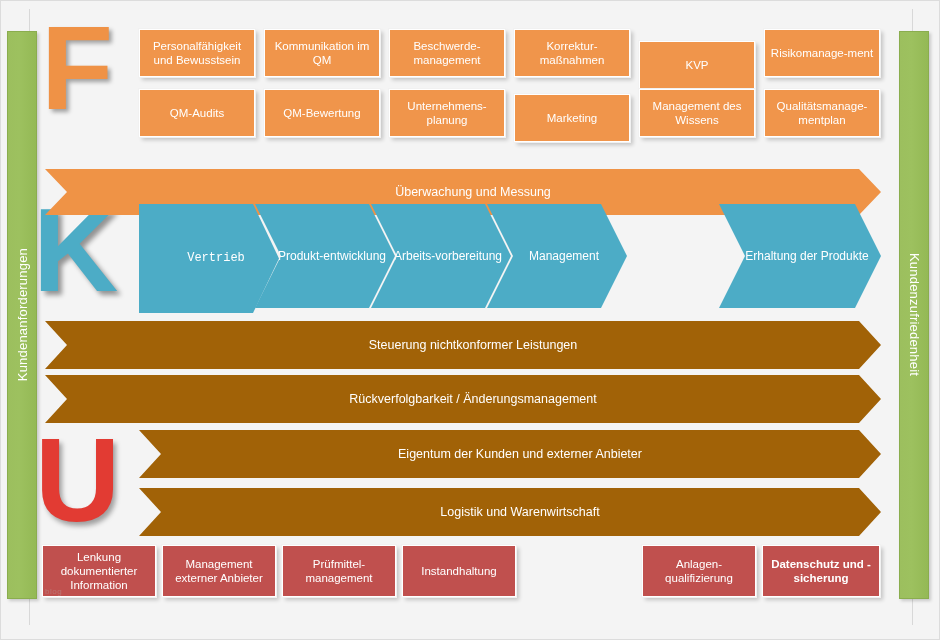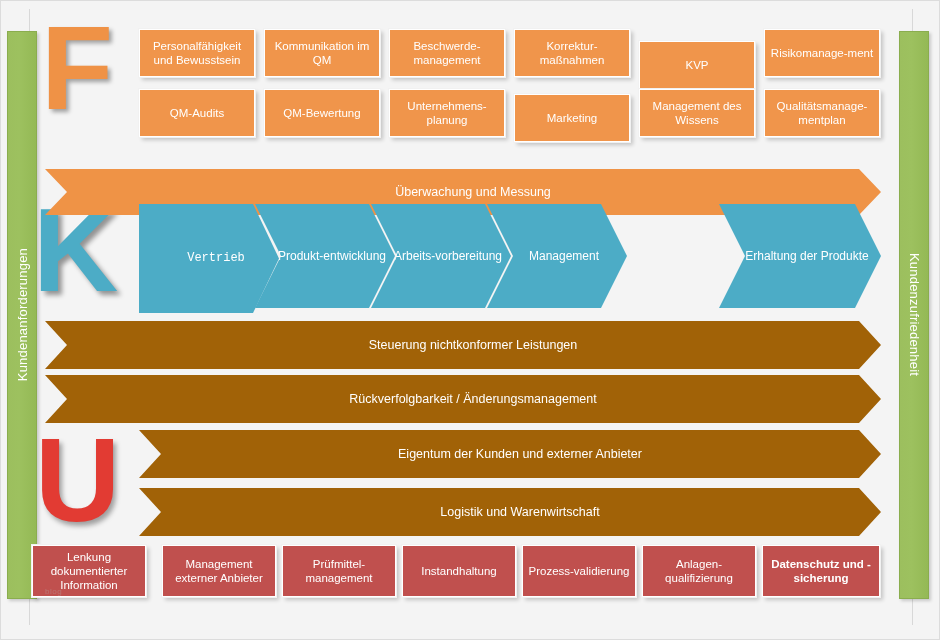--- a/index.html
+++ b/index.html
@@ -175,23 +175,22 @@
   <div class="band red" style="left:44px;top:374px;width:836px;height:48px;">
     <span class="btxt">Rückverfolgbarkeit / Änderungsmanagement</span>
   </div>
   <div class="band red" style="left:138px;top:429px;width:742px;height:48px;">
     <span class="btxt">Eigentum der Kunden und externer Anbieter</span>
   </div>
   <div class="band red" style="left:138px;top:487px;width:742px;height:48px;">
     <span class="btxt">Logistik und Warenwirtschaft</span>
   </div>
 
-  <div class="card red" style="left:31px;top:544px;width:114px;height:52px;">Lenkung dokumentierter Information</div>
+  <div class="card red" style="left:41px;top:544px;width:114px;height:52px;">Lenkung dokumentierter Information</div>
   <div class="card red" style="left:161px;top:544px;width:114px;height:52px;">Management externer Anbieter</div>
   <div class="card red" style="left:281px;top:544px;width:114px;height:52px;">Prüfmittel-management</div>
   <div class="card red" style="left:401px;top:544px;width:114px;height:52px;">Instandhaltung</div>
-  <div class="card red" style="left:521px;top:544px;width:114px;height:52px;">Prozess-validierung</div>
   <div class="card red" style="left:641px;top:544px;width:114px;height:52px;">Anlagen-qualifizierung</div>
   <div class="card red" style="left:761px;top:544px;width:118px;height:52px;font-weight:bold;">Datenschutz und -sicherung</div>
 
   <div id="watermark">blog</div>
 
 </div>
 
 </body></html>

